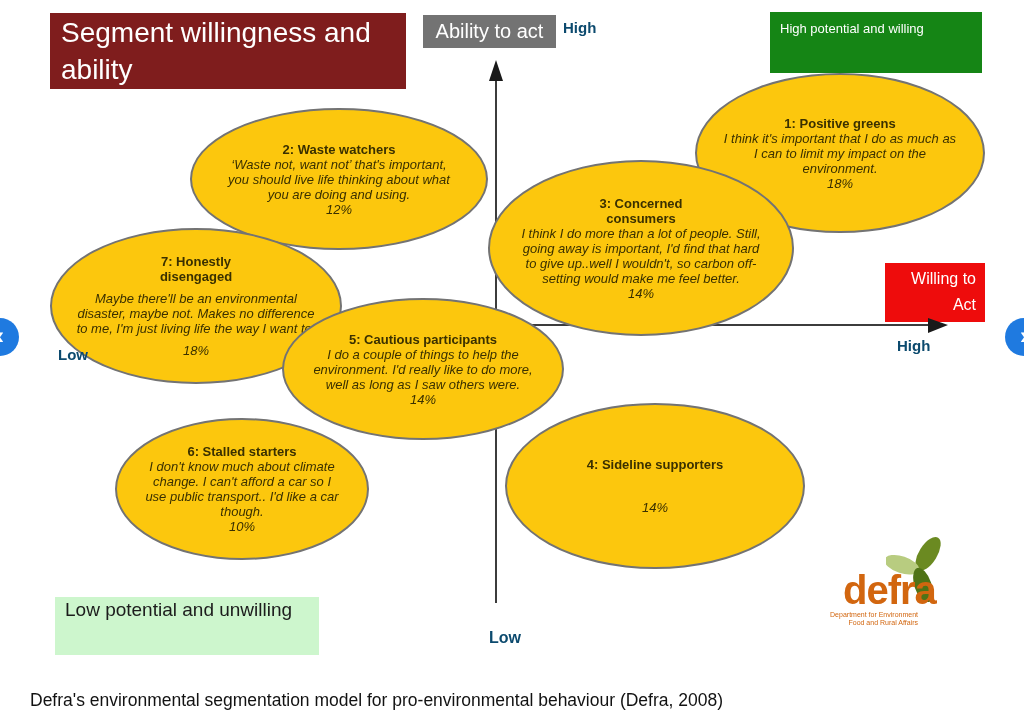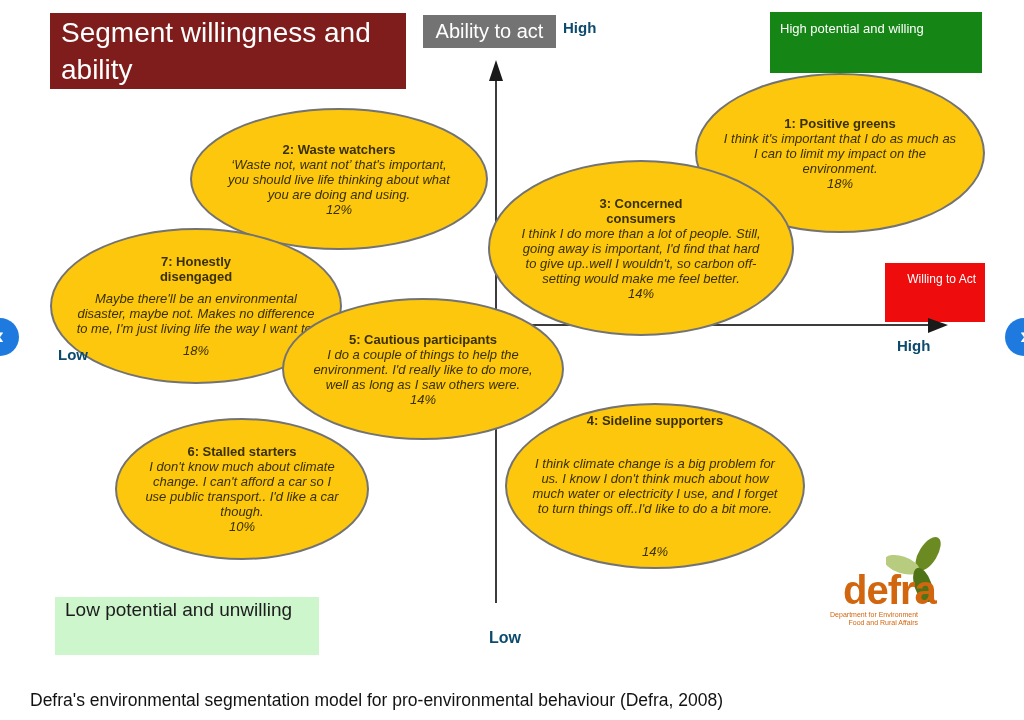--- a/index.html
+++ b/index.html
@@ -43,21 +43,21 @@
   .ability-box{
     left:423px;top:15px;width:133px;height:33px;background:#737373;color:#fff;
     font-size:20px;display:flex;align-items:center;justify-content:center;z-index:4;
   }
   .green-box{
     left:770px;top:12px;width:212px;height:61px;background:#158515;color:#fff;
     font-size:13px;line-height:25px;padding:4px 10px;z-index:4;box-sizing:border-box;
   }
   .willing-box{
     left:885px;top:263px;width:100px;height:59px;background:#ee0c0c;color:#fff;
-    font-size:12px;line-height:26px;text-align:right;padding:3px 9px 0 0;
+    font-size:16px;line-height:26px;text-align:right;padding:3px 9px 0 0;
     z-index:4;box-sizing:border-box;
   }
   .lowpot-box{
     left:55px;top:597px;width:264px;height:58px;background:#cdf6cd;color:#1c1c1c;
     font-size:19px;line-height:25px;padding:0 10px;z-index:4;box-sizing:border-box;
   }
   .axis-tick{font-size:15px;font-weight:bold;color:#0c4a6e;z-index:4;}
   .high-top{left:563px;top:19px;}
   .high-right{left:897px;top:337px;}
   .low-left{left:58px;top:346px;}
@@ -128,21 +128,20 @@
   </div>
 
   <div class="ellipse e6">
     <div class="heading">6: Stalled starters</div>
     <div class="quote">I don't know much about climate change. I can't afford a car so I use public transport.. I'd like a car though.</div>
     <div class="share">10%</div>
   </div>
 
   <div class="ellipse e4">
     <div class="heading">4: Sideline supporters</div>
-    <div class="quote">I think climate change is a big problem for us.  I know I don't think much about how much water or electricity I use, and I forget to turn things off..I'd like to do a bit more.</div>
     <div class="share">14%</div>
   </div>
 
   <div class="abs title-box">Segment willingness and ability</div>
   <div class="abs ability-box">Ability to act</div>
   <div class="abs axis-tick high-top">High</div>
   <div class="abs green-box">High potential and willing</div>
   <div class="abs willing-box">Willing to Act</div>
   <div class="abs axis-tick high-right">High</div>
   <div class="abs axis-tick low-left">Low</div>

